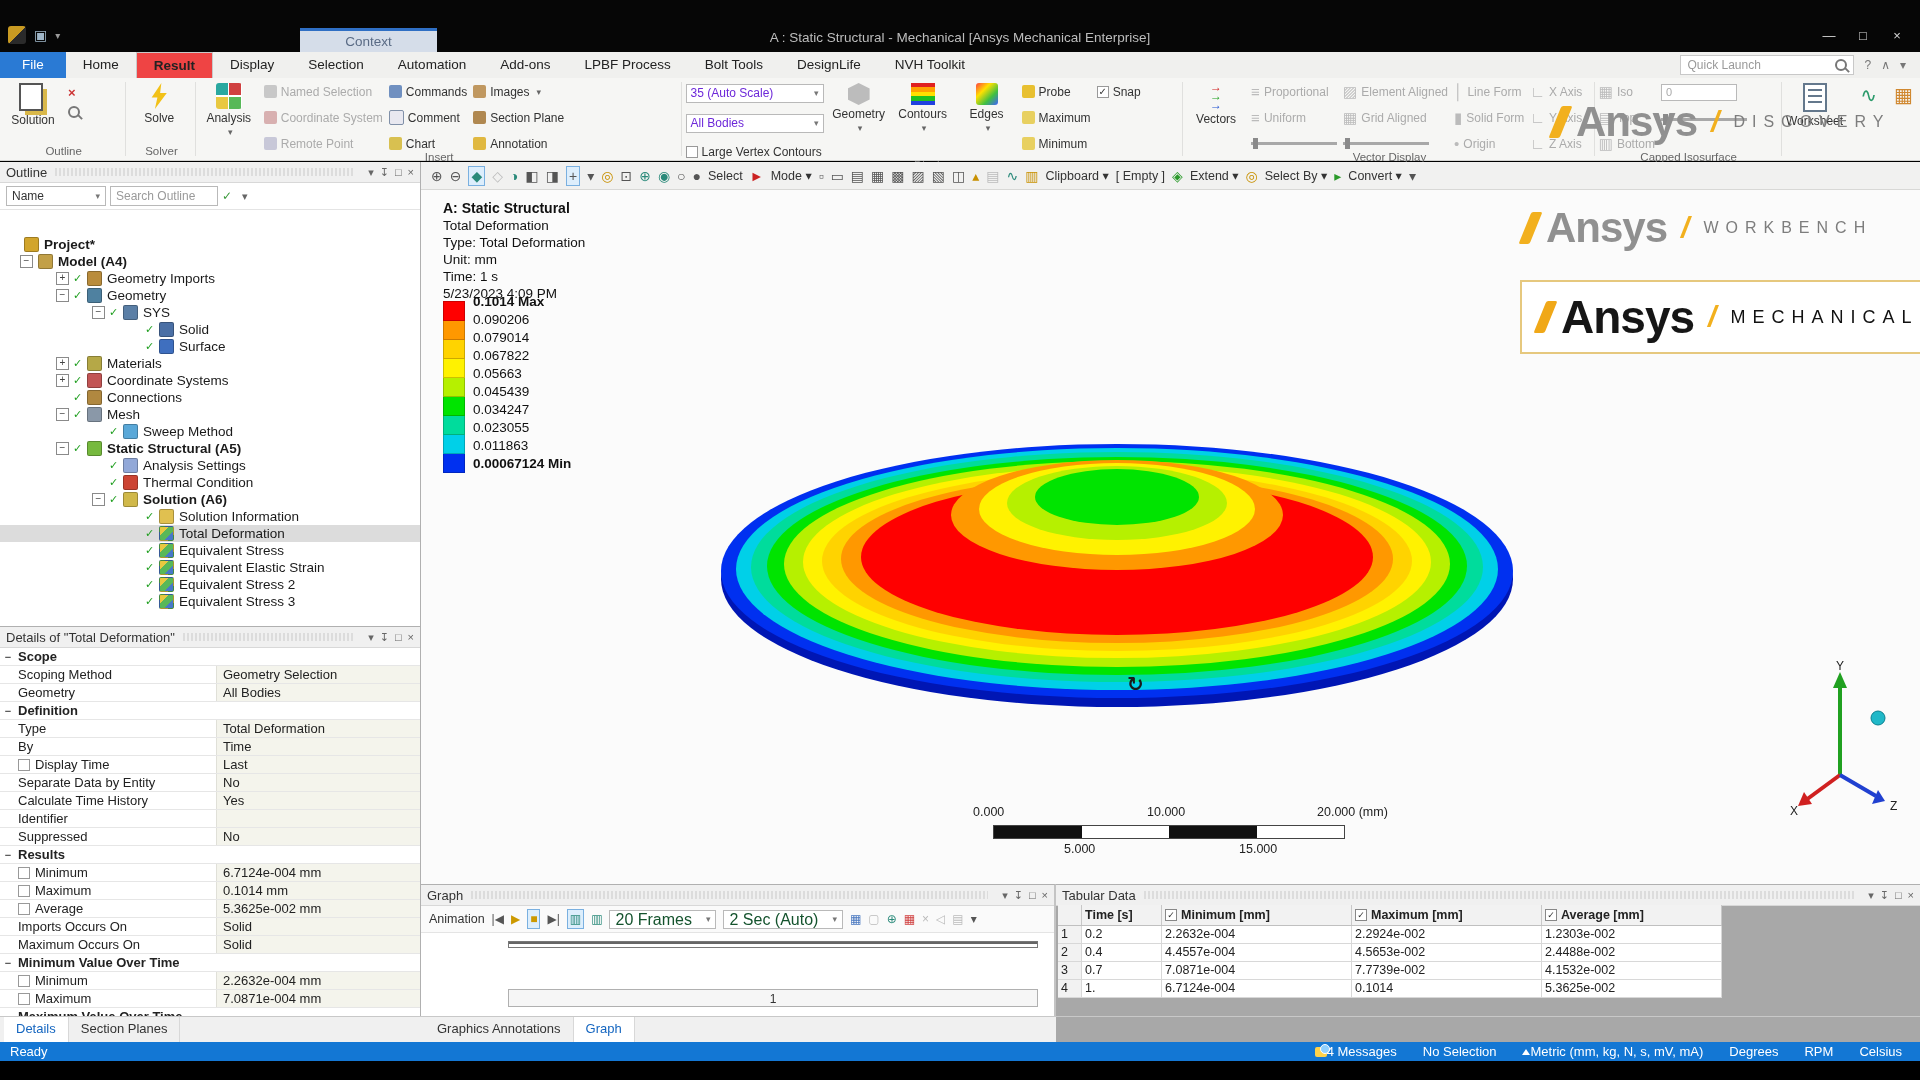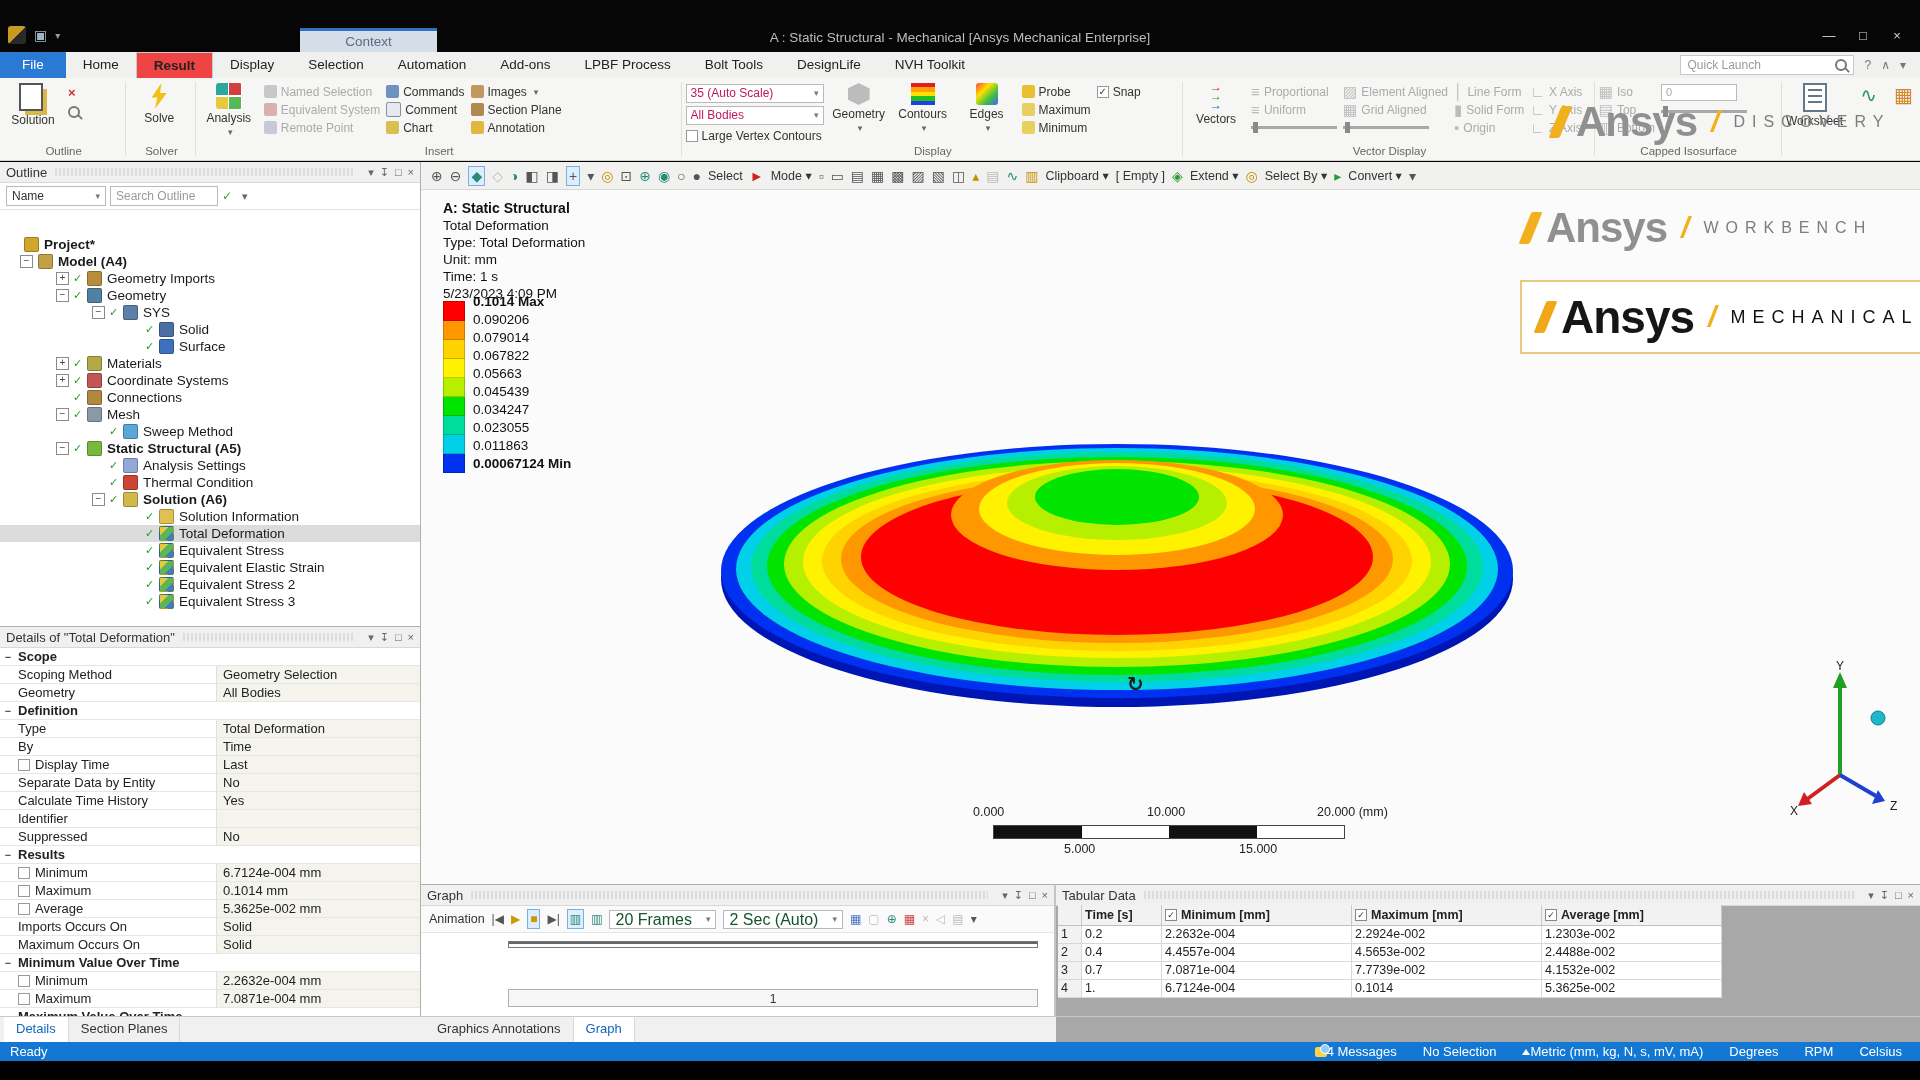--- a/index.html
+++ b/index.html
@@ -32,35 +32,35 @@
   .tr-ic{color:#777;font-size:12px;}
 
   
   #ribbon{left:0;top:78px;width:1920px;height:82px;background:#f6f6f4;border-bottom:1px solid #d4d4d2;display:flex;}
   .rgroup{display:flex;flex-direction:column;padding:3px 2px 0 4px;box-sizing:border-box;}
   .rsep{width:1px;background:#e0e0de;margin:4px 0;}
   .rbody{flex:1;display:flex;gap:6px;}
   .rlabel{height:15px;text-align:center;color:#666;font-size:11.5px;white-space:nowrap;}
   .rbig{display:flex;flex-direction:column;align-items:center;width:58px;gap:2px;padding-top:2px;}
   .rbl{font-size:12px;color:#333;white-space:nowrap;}
-  .rsbcol{display:flex;flex-direction:column;justify-content:flex-start;gap:3px;padding-top:3px;}
+  .rsbcol{display:flex;flex-direction:column;justify-content:flex-start;gap:11px;padding-top:3px;}
   .rsb{display:flex;align-items:center;gap:4px;font-size:12px;color:#333;white-space:nowrap;height:15px;}
   .rsb.dim,.rlabel.dim{color:#ababab;}
   .ric{width:13px;height:13px;border-radius:2px;display:inline-block;flex:none;}
   .caret::after{content:"▾";font-size:9px;color:#666;margin-left:3px;}
   .ric-dup{width:20px;height:24px;border:2px solid #555;background:#fff;box-shadow:5px 5px 0 -1px #d9b84a;margin-right:4px;}
   .rminicol{display:flex;flex-direction:column;gap:6px;padding-top:4px;}
   .xred{color:#c33;font-weight:bold;font-size:13px;}
   .bolt{width:18px;height:26px;background:#f2c118;clip-path:polygon(62% 0,8% 56%,40% 56%,26% 100%,92% 38%,55% 38%);}
   .ric-ana{width:26px;height:26px;border-radius:3px;background:
       linear-gradient(#2aa8a0,#2aa8a0),linear-gradient(#d04040,#d04040),
       linear-gradient(#e8c840,#e8c840),linear-gradient(#58b858,#58b858);
       background-size:48% 48%;background-position:0 0,100% 0,0 100%,100% 100%;background-repeat:no-repeat;background-color:#fff;}
   .rsel{width:128px;height:17px;background:#fff;border:1px solid #b9b9b9;font-size:12px;line-height:17px;
-        padding:0 4px;display:flex;justify-content:space-between;color:#be185d;}
+        padding:0 4px;display:flex;justify-content:space-between;color:#6d28d9;}
   .rsel::after{content:"▾";font-size:9px;color:#777;}
   .rcb{width:10px;height:10px;border:1px solid #999;background:#fff;display:inline-block;flex:none;font-size:10px;line-height:10px;text-align:center;color:#333;}
   .ric-geo{width:22px;height:22px;background:#bcbcbc;clip-path:polygon(50% 0,100% 25%,100% 75%,50% 100%,0 75%,0 25%);}
   .ric-con{width:24px;height:22px;background:linear-gradient(#e02020 0 20%,#ffa000 20% 40%,#ffe000 40% 60%,#20c020 60% 80%,#2040e0 80% 100%);}
   .ric-edg{width:22px;height:22px;background:linear-gradient(135deg,#ff4040,#ffe000,#40c040,#4060ff);border-radius:3px;}
   .ric-vec{display:flex;flex-direction:column;line-height:9px;font-size:12px;font-weight:bold;}
   .ric-ws{width:20px;height:25px;background:#fff;border:2px solid #64788c;position:relative;}
   .ric-ws::before{content:"";position:absolute;left:3px;right:3px;top:4px;bottom:4px;
         background:repeating-linear-gradient(#64788c 0 2px,transparent 2px 6px);}
   .rslider{width:86px;height:3px;background:#a8a8a8;position:relative;margin:6px 0;}
@@ -283,21 +283,21 @@
           <span class="ric-ana"></span>
           <span class="rbl">Analysis</span>
         </div>
         <div class="rsbcol">
           <div class="rsb dim">
               <span class="ric" style="background:#c8c8c8"></span>
               <span>Named Selection</span>
             </div>
           <div class="rsb dim">
               <span class="ric" style="background:#d8b0b0"></span>
-              <span>Equivalent System</span>
+              <span>Coordinate System</span>
             </div>
           <div class="rsb dim">
               <span class="ric" style="background:#c8c8d8"></span>
               <span>Remote Point</span>
             </div>
         </div>
         <div class="rsbcol">
           <div class="rsb">
               <span class="ric" style="background:#7090c0"></span>
               <span>Commands</span>

